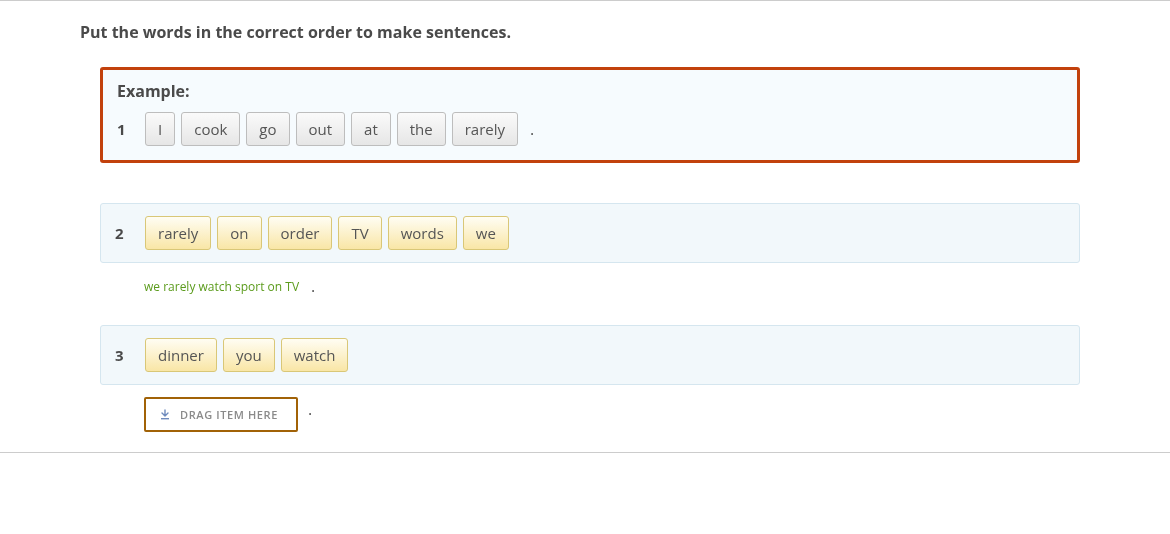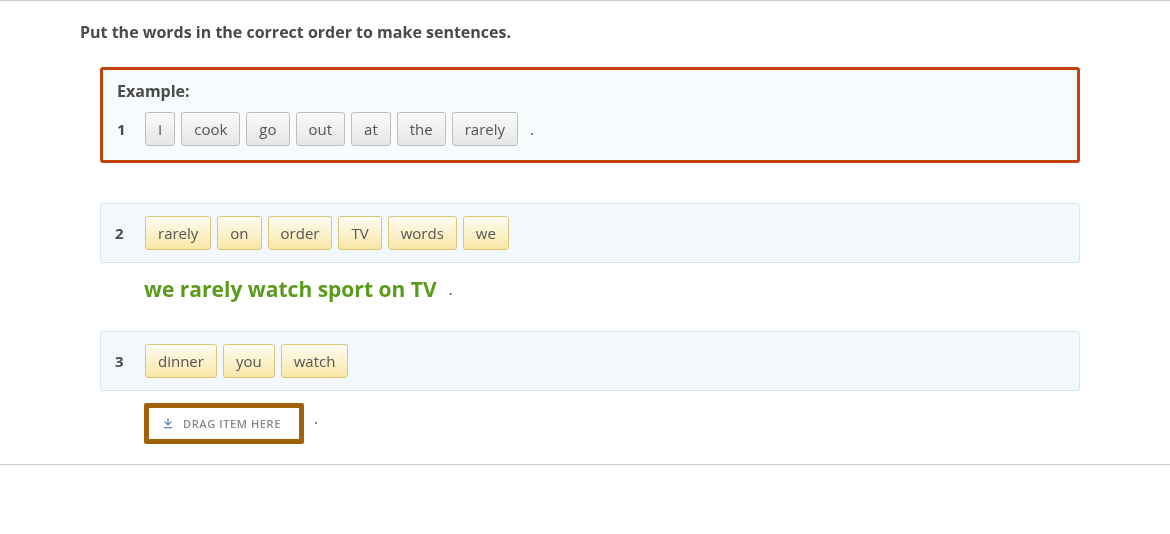--- a/index.html
+++ b/index.html
@@ -107,30 +107,30 @@
   }
   .answer-line {
     margin-left: 64px;
     margin-top: 12px;
     display: flex;
     align-items: center;
     gap: 10px;
   }
   .answer-correct {
     color: #5b9b1c;
-    font-weight: 700;
-    font-size: 21px;
+    font-weight: 400;
+    font-size: 12px;
   }
   .dropzone {
     margin-left: 64px;
     margin-top: 12px;
     display: inline-flex;
     align-items: center;
     gap: 8px;
-    border: 5px solid #a16207;
+    border: 2px solid #a16207;
     background: #fff;
     padding: 8px 18px 8px 12px;
     border-radius: 2px;
   }
   .dropzone-icon {
     width: 14px;
     height: 14px;
     display: inline-flex;
     align-items: center;
     justify-content: center;

